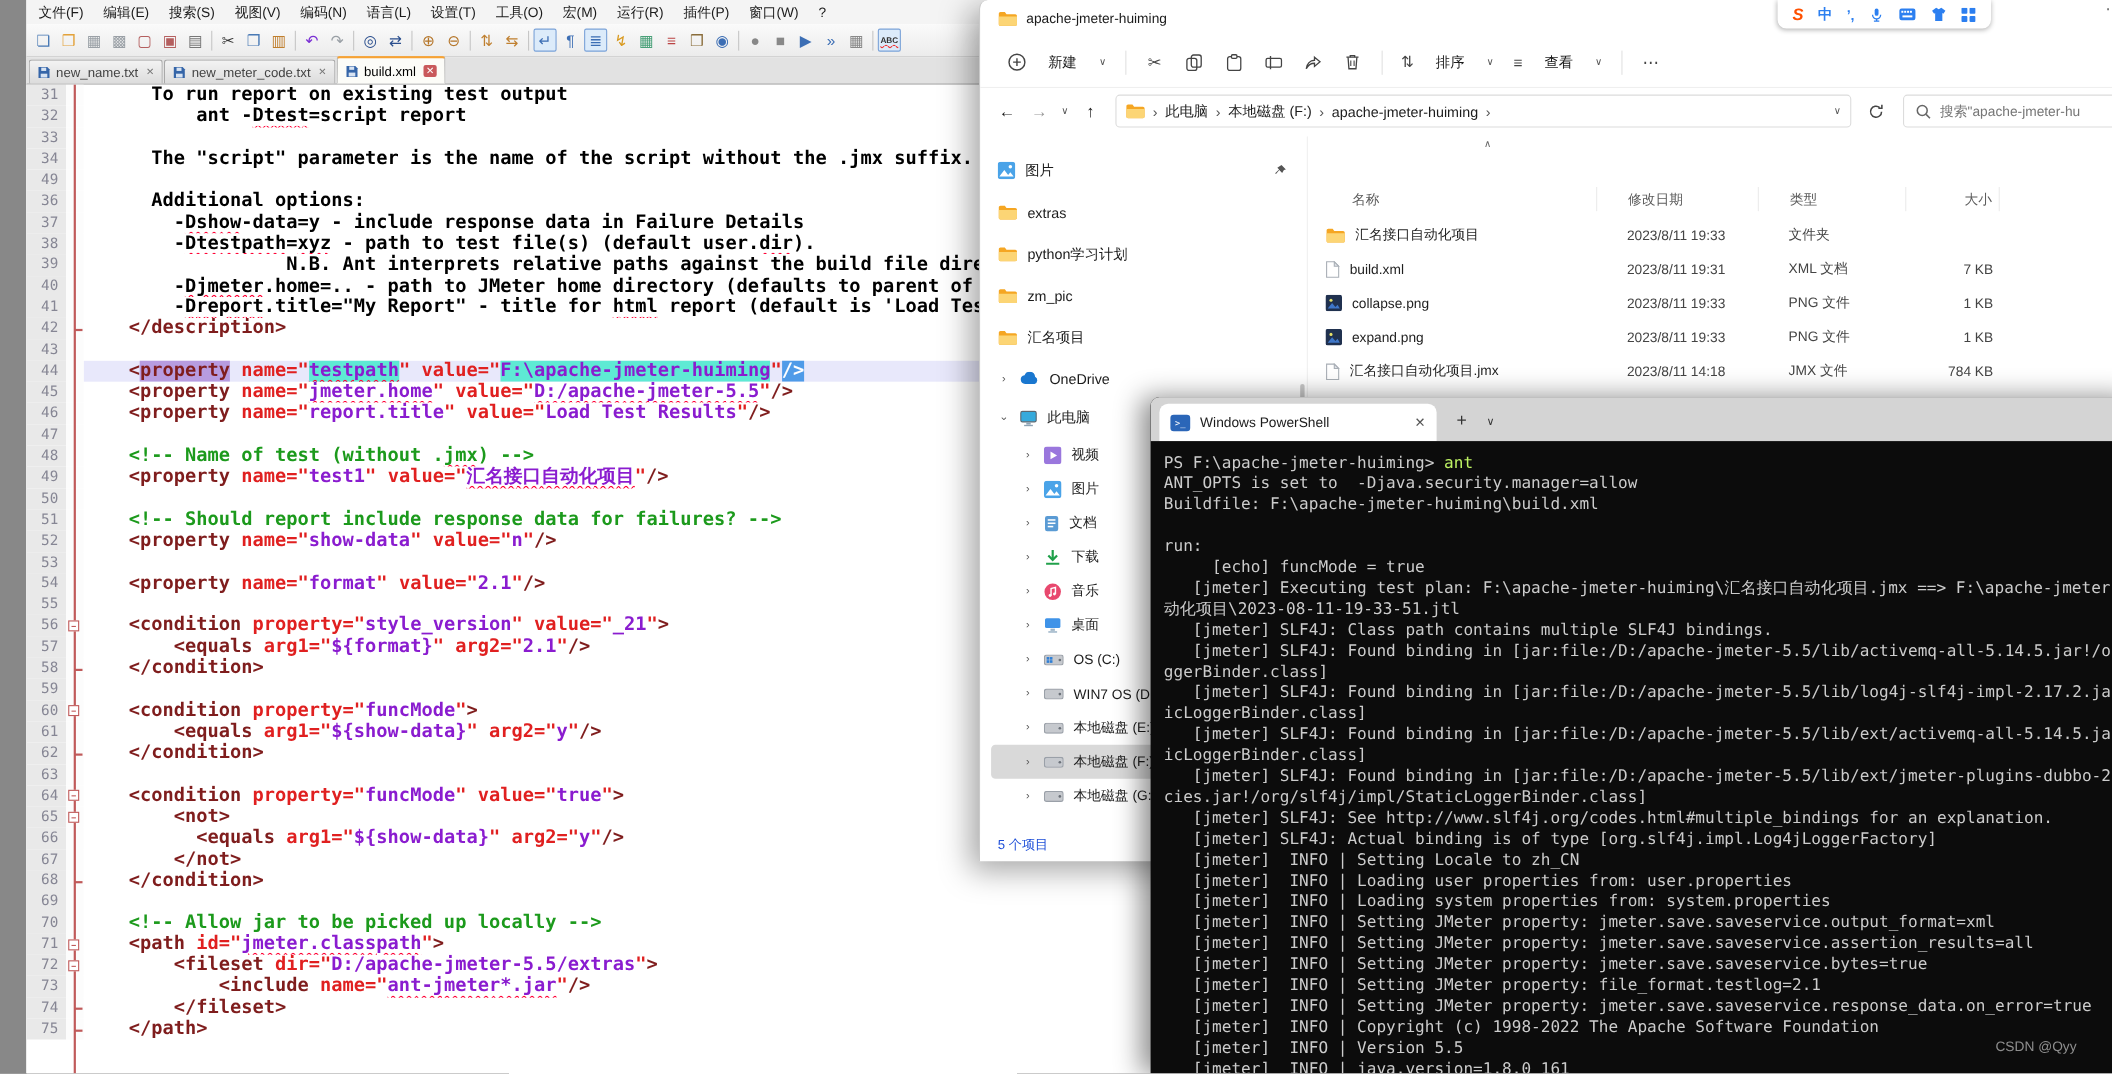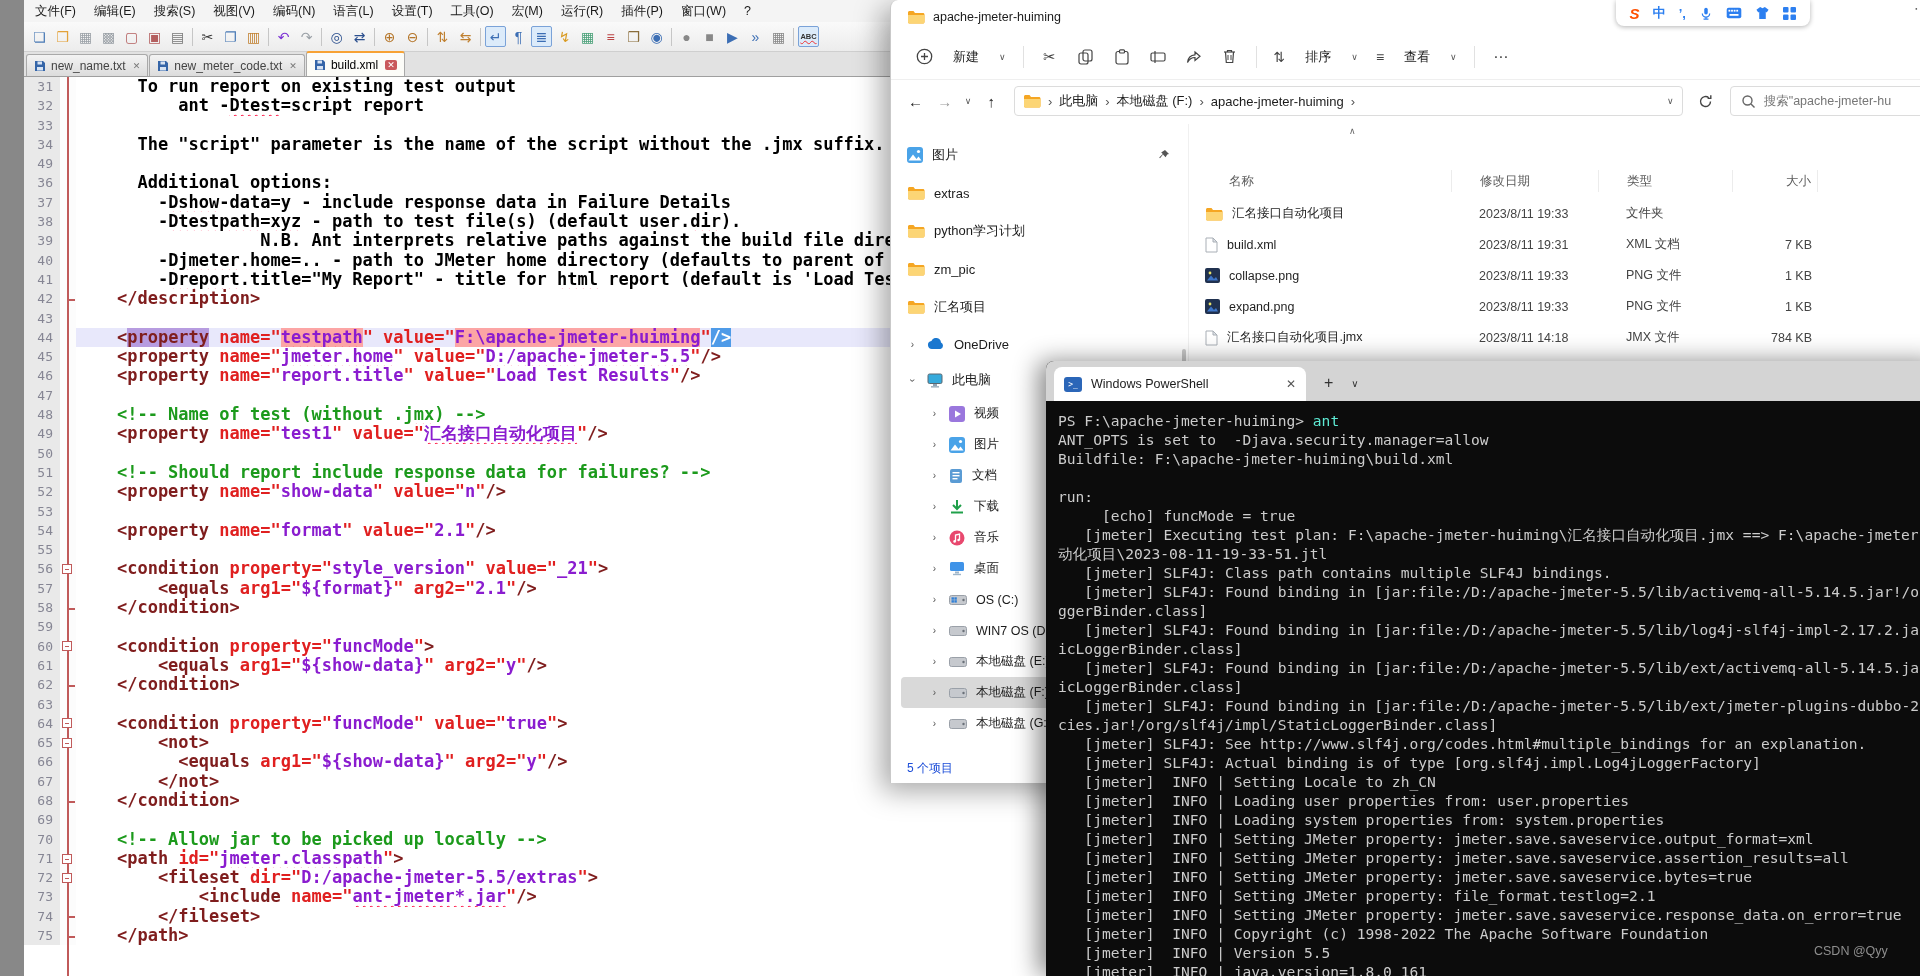--- a/index.html
+++ b/index.html
@@ -40,21 +40,21 @@
   .fbox{position:absolute;left:2px;top:50%;transform:translateY(-50%);width:10px;height:10px;
     background:#fff;border:1px solid #c05a5a;z-index:2;}
   .fbox::after{content:"";position:absolute;left:2px;top:4px;width:4px;height:1px;background:#c05a5a;}
   .ftick{position:absolute;left:8px;top:50%;width:7px;height:2px;background:#c05a5a;z-index:2;}
   .tx,.pl{color:#000;}
   .tg{color:#7f1d1d;}
   .at{color:#e02020;}
   .vl{color:#8a1ccf;}
   .cm{color:#1c9a1c;}
   .sq{text-decoration:underline wavy #f03 1px;text-underline-offset:3px;}
-  .hy{background:#fca5a5;}
+  .hy{background:#5eead4;}
   .hp{background:#b79ce0;}
   .hs{background:#4f9be8;color:#fff;}
 
   
   .exp{position:absolute;left:866px;top:0;width:1054px;height:783px;background:#fff;z-index:2;
     border-radius:8px 0 0 0;border-left:1px solid #c9c9c9;box-shadow:-8px 8px 28px rgba(0,0,0,.35);
     overflow:hidden;color:#1b1b1b;}
   .exp-title{height:34px;display:flex;align-items:center;gap:8px;padding-left:16px;font-size:12.5px;position:relative;}
   .exp-more{position:absolute;right:16px;top:0;color:#666;font-size:14px;}
   .exp-cmd{height:46px;display:flex;align-items:center;padding-left:16px;border-bottom:1px solid #efefef;}
@@ -109,21 +109,21 @@
     align-items:center;gap:9px;padding:0 10px;font-size:12.5px;color:#1b1b1b;}
   .ps-close{margin-left:auto;color:#555;font-size:12px;}
   .ps-icon{width:18px;height:15px;background:#2b66b8;border-radius:3px;color:#fff;font-size:8px;
     display:flex;align-items:center;justify-content:center;font-family:"DejaVu Sans Mono",monospace;}
   .ps-plus{margin:0 0 10px 18px;color:#333;font-size:16px;line-height:1;}
   .ps-dd{margin:0 0 12px 18px;color:#333;font-size:10px;line-height:1;}
   .term{padding:10px 0 0 12px;font-family:"DejaVu Sans Mono","Liberation Mono",monospace;
     font-size:14.6px;line-height:19px;color:#cccccc;}
   .tline{white-space:pre;height:19px;overflow:hidden;}
   .tm{color:#cccccc;}
-  .ty{color:#5eead4;}
+  .ty{color:#bef264;}
 
   
   .ime{position:absolute;left:1592px;top:0;width:194px;height:26px;background:#fff;z-index:6;
     border-radius:0 0 8px 8px;box-shadow:0 1px 5px rgba(0,0,0,.3);display:flex;align-items:center;
     justify-content:space-around;padding:0 7px;}
   .ime-ic{color:#2c7ff0;font-size:13px;font-weight:bold;display:flex;align-items:center;}
   .ime-logo{color:#ff5000;font-weight:900;font-style:italic;font-size:15px;}
   .wm{position:absolute;left:1790px;top:944px;color:#8e8e8e;font-size:12.5px;z-index:7;}
 
   .icw{display:inline-flex;align-items:center;justify-content:center;}

